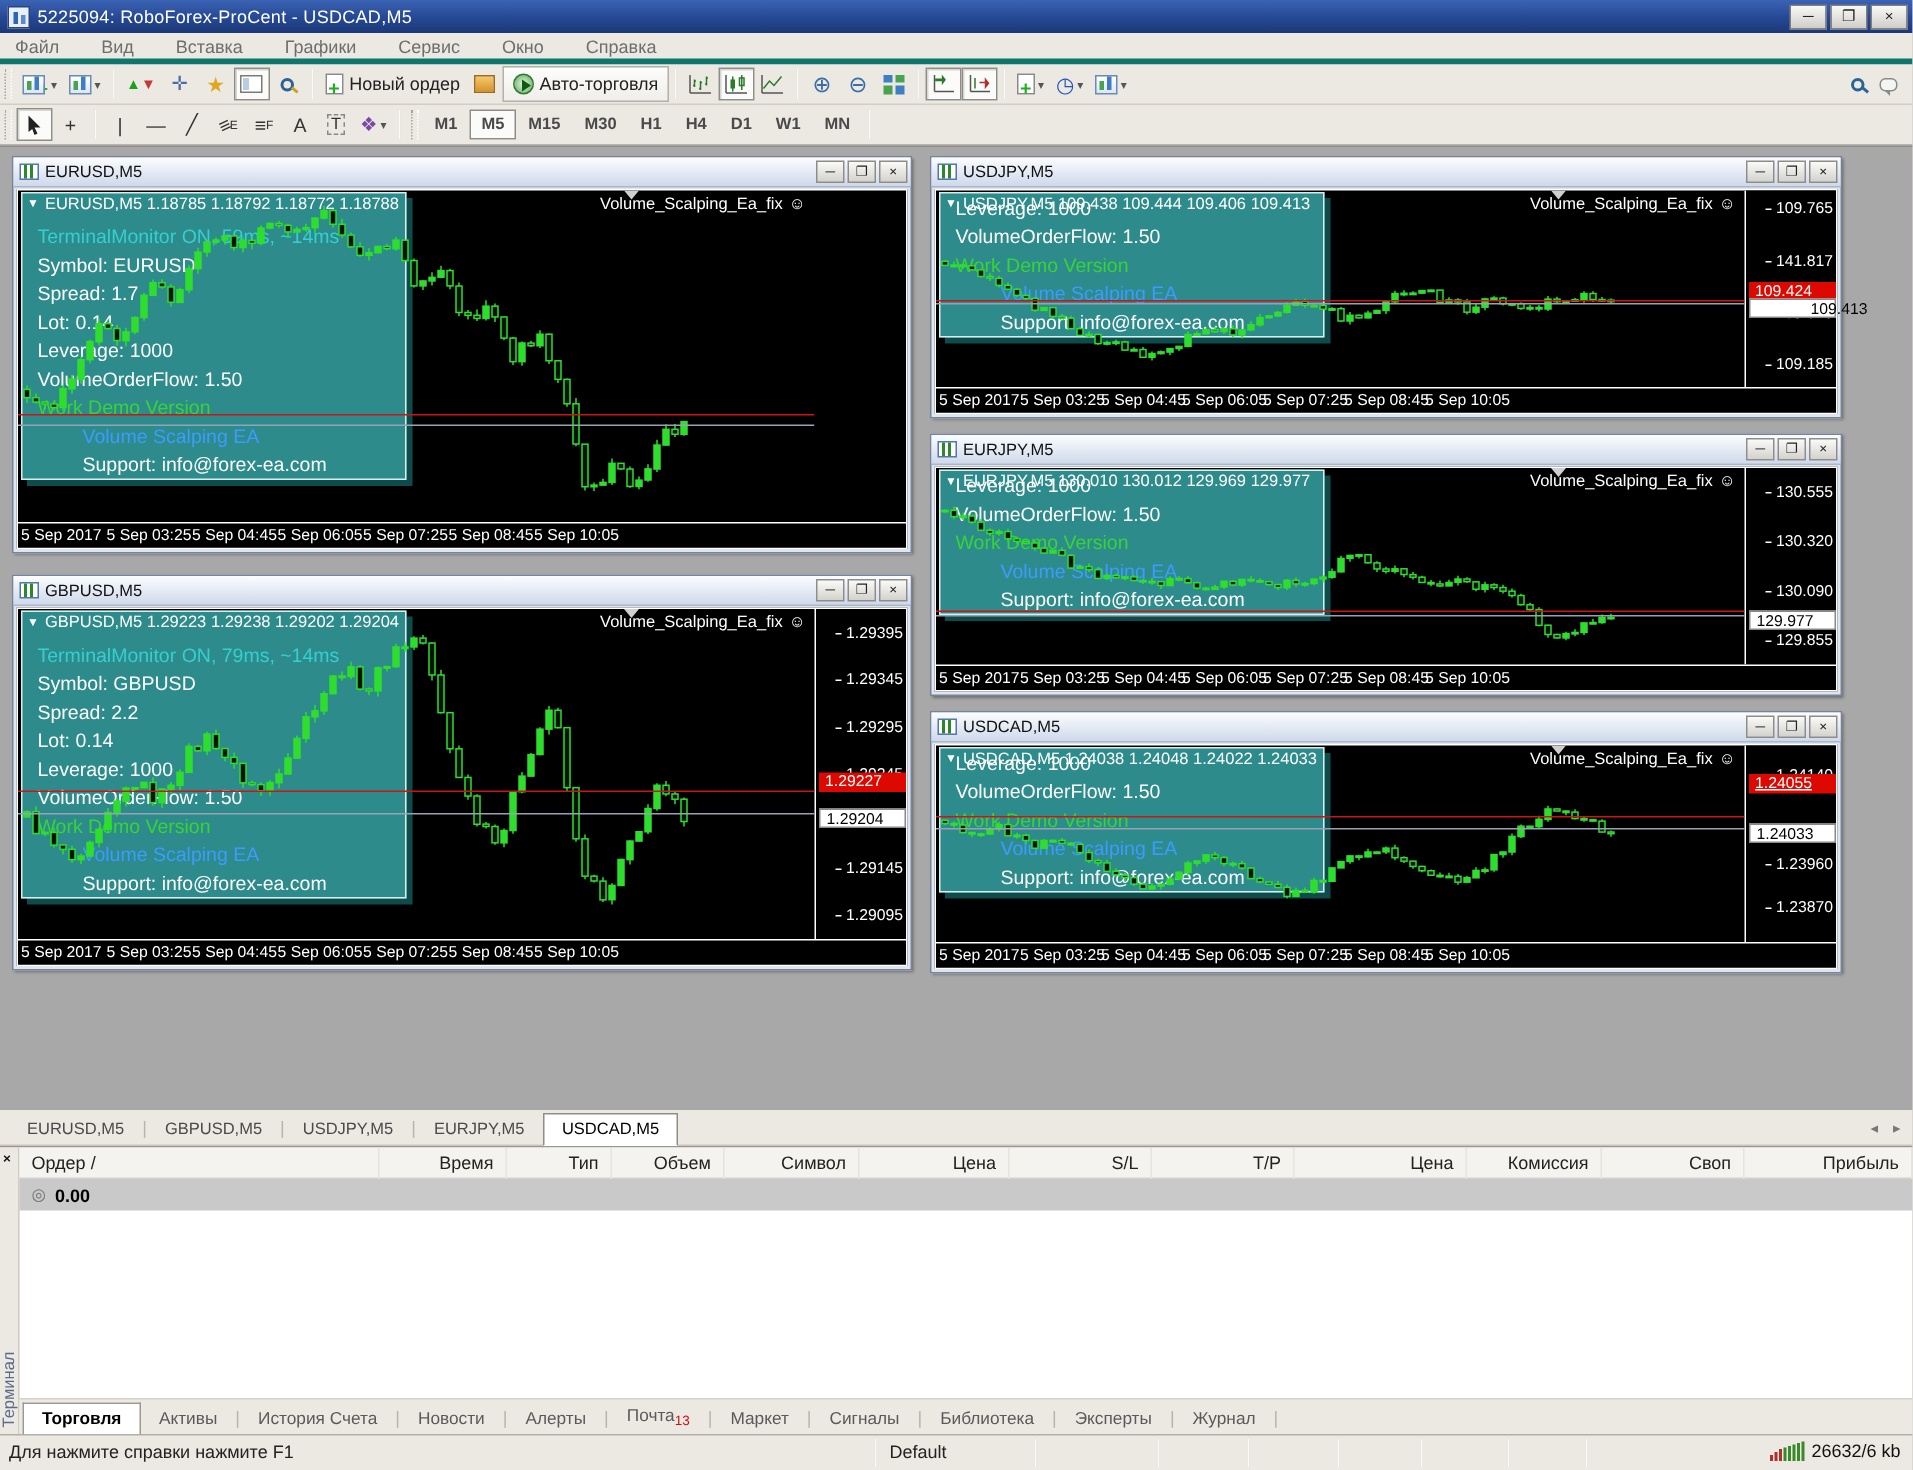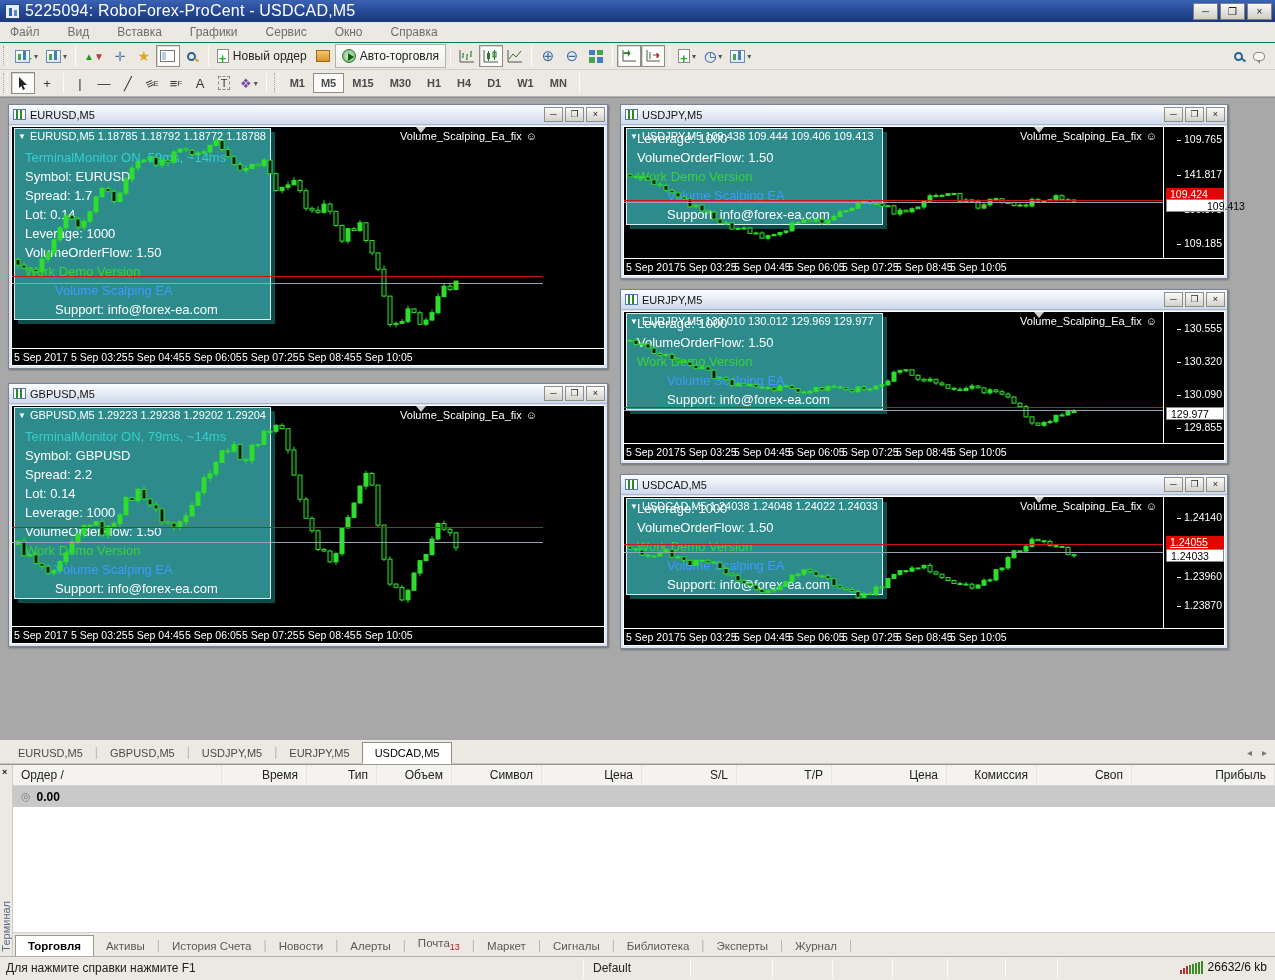--- a/index.html
+++ b/index.html
@@ -7,28 +7,28 @@
   body { font-family:"Liberation Sans","DejaVu Sans",sans-serif; font-size:12px; background:#ece9e2; color:#222; }
   #app { position:relative; width:1275px; height:980px; background:#ece9e2; }
 
   
   #titlebar { position:absolute; top:0; left:0; right:0; height:22px;
     background:linear-gradient(to bottom,#3b63b4 0%,#274a96 50%,#1b3878 100%);
     display:flex; align-items:center; padding:0 3px; }
   #app-icon { width:15px; height:15px; margin:0 5px 0 2px; background:#e8eefc; border:1px solid #27457e; position:relative; }
   #app-icon::before { content:""; position:absolute; left:3px; top:3px; width:3px; height:8px; background:#2f63b8; }
   #app-icon::after { content:""; position:absolute; left:8px; top:5px; width:3px; height:6px; background:#5b8ad0; }
-  #title-text { color:#fff; font-size:16px; letter-spacing:.2px; }
+  #title-text { color:#fff; font-size:12px; letter-spacing:.2px; }
   #tb-buttons { margin-left:auto; display:flex; gap:2px; }
   .winbtn { width:25px; height:17px; background:linear-gradient(#f8f8f6,#cfcdc7); border:1px solid #7f7f7f;
     font-size:10px; line-height:15px; text-align:center; color:#222; }
 
   
   #menubar { position:absolute; top:22px; left:0; right:0; height:21px; background:#ece9e2;
-    border-bottom:1px solid #0f766e; display:flex; align-items:center; padding-left:10px; }
+    border-bottom:4px solid #0f766e; display:flex; align-items:center; padding-left:10px; }
   .menu-item { color:#6e6e6e; font-size:12px; padding:2px 14px 2px 0; margin-right:14px; }
 
   
   .toolbar { position:absolute; left:0; right:0; background:#ece9e2; border-bottom:1px solid #d2cec6; display:flex; align-items:center; }
   #tb1 { top:43px; height:27px; }
   #tb2 { top:70px; height:27px; border-bottom:1px solid #b9b5ad; }
   .grip { width:5px; height:20px; margin:0 3px; border-left:1px dotted #a8a49c; border-right:1px dotted #fff; }
   .tsep { width:1px; height:20px; background:#c4c0b8; border-right:1px solid #fbfaf8; margin:0 4px; }
   .tbtn { height:22px; min-width:24px; display:flex; align-items:center; justify-content:center; padding:0 3px;
     border:1px solid transparent; color:#444; font-size:13px; position:relative; }
@@ -692,20 +692,31 @@
               <line x1="438" x2="438" y1="121.6" y2="130.2" stroke="#2fdd2f" stroke-width="1"></line>
               <rect x="436" y="123.3" width="4" height="3.5" fill="#041404" stroke="#2fdd2f"></rect>
               <line x1="444" x2="444" y1="125.7" y2="145.0" stroke="#2fdd2f" stroke-width="1"></line>
               <rect x="442" y="126.8" width="4" height="14.9" fill="#041404" stroke="#2fdd2f"></rect>
             </svg>
           <div class="ask-line" style="top: 121px;"></div>
           <div class="bid-line" style="top: 136px;"></div>
           <div class="hdr"><span class="tri">▼</span><span>GBPUSD,M5  1.29223 1.29238 1.29202 1.29204</span></div>
           <div class="ea"><span>Volume_Scalping_Ea_fix</span><span class="smile">☺</span></div>
           <div class="shift-tri"></div>
+        </div>
+        <div class="pscale">
+          <span class="tick" style="top: 10px;">1.29395</span>
+          <span class="tick" style="top: 41px;">1.29345</span>
+          <span class="tick" style="top: 73px;">1.29295</span>
+          <span class="tick" style="top: 104px;">1.29245</span>
+          <span class="tick" style="top: 135px;">1.29195</span>
+          <span class="tick" style="top: 167px;">1.29145</span>
+          <span class="tick" style="top: 198px;">1.29095</span>
+          <span class="askbox" style="top: 109px;">1.29227</span>
+          <span class="bidbox" style="top: 133px;">1.29204</span>
         </div>
         <div class="taxis">
           <span class="tl" style="left:2px">5 Sep 2017</span>
           <span class="tl" style="left:59px">5 Sep 03:25</span>
           <span class="tl" style="left:116px">5 Sep 04:45</span>
           <span class="tl" style="left:173px">5 Sep 06:05</span>
           <span class="tl" style="left:230px">5 Sep 07:25</span>
           <span class="tl" style="left:287px">5 Sep 08:45</span>
           <span class="tl" style="left:344px">5 Sep 10:05</span>
         </div>
@@ -1279,21 +1290,21 @@
           <div class="ask-line" style="top: 47px;"></div>
           <div class="bid-line" style="top: 55px;"></div>
           <div class="hdr"><span class="tri">▼</span><span>USDCAD,M5  1.24038 1.24048 1.24022 1.24033</span></div>
           <div class="ea"><span>Volume_Scalping_Ea_fix</span><span class="smile">☺</span></div>
           <div class="shift-tri"></div>
         </div>
         <div class="pscale">
           <span class="tick" style="top: 14px;">1.24140</span>
           <span class="tick" style="top: 73px;">1.23960</span>
           <span class="tick" style="top: 102px;">1.23870</span>
-          <span class="askbox" style="top: 39px; text-decoration: underline;">1.24055</span>
+          <span class="askbox" style="top: 19px; text-decoration: underline;">1.24055</span>
           <span class="bidbox" style="top: 52px;">1.24033</span>
         </div>
         <div class="taxis">
           <span class="tl" style="left:2px">5 Sep 2017</span>
           <span class="tl" style="left:56px">5 Sep 03:25</span>
           <span class="tl" style="left:110px">5 Sep 04:45</span>
           <span class="tl" style="left:164px">5 Sep 06:05</span>
           <span class="tl" style="left:218px">5 Sep 07:25</span>
           <span class="tl" style="left:272px">5 Sep 08:45</span>
           <span class="tl" style="left:326px">5 Sep 10:05</span>
@@ -1317,21 +1328,21 @@
       <span>▸</span>
     </span>
   </div>
 
   <div id="terminal">
     <div id="term-strip">
       <span id="term-close">×</span>
       <span id="term-vlabel">Терминал</span>
     </div>
     <div id="term-header">
-      <span class="tcol first" style="width:209px"><span>Ордер</span> <span>/</span></span>
+      <span class="tcol first" style="width:240px"><span>Ордер</span> <span>/</span></span>
       <span class="tcol" style="width:85px">Время</span>
       <span class="tcol" style="width:70px">Тип</span>
       <span class="tcol" style="width:75px">Объем</span>
       <span class="tcol" style="width:90px">Символ</span>
       <span class="tcol" style="width:100px">Цена</span>
       <span class="tcol" style="width:95px">S/L</span>
       <span class="tcol" style="width:95px">T/P</span>
       <span class="tcol" style="width:115px">Цена</span>
       <span class="tcol" style="width:90px">Комиссия</span>
       <span class="tcol" style="width:95px">Своп</span>

